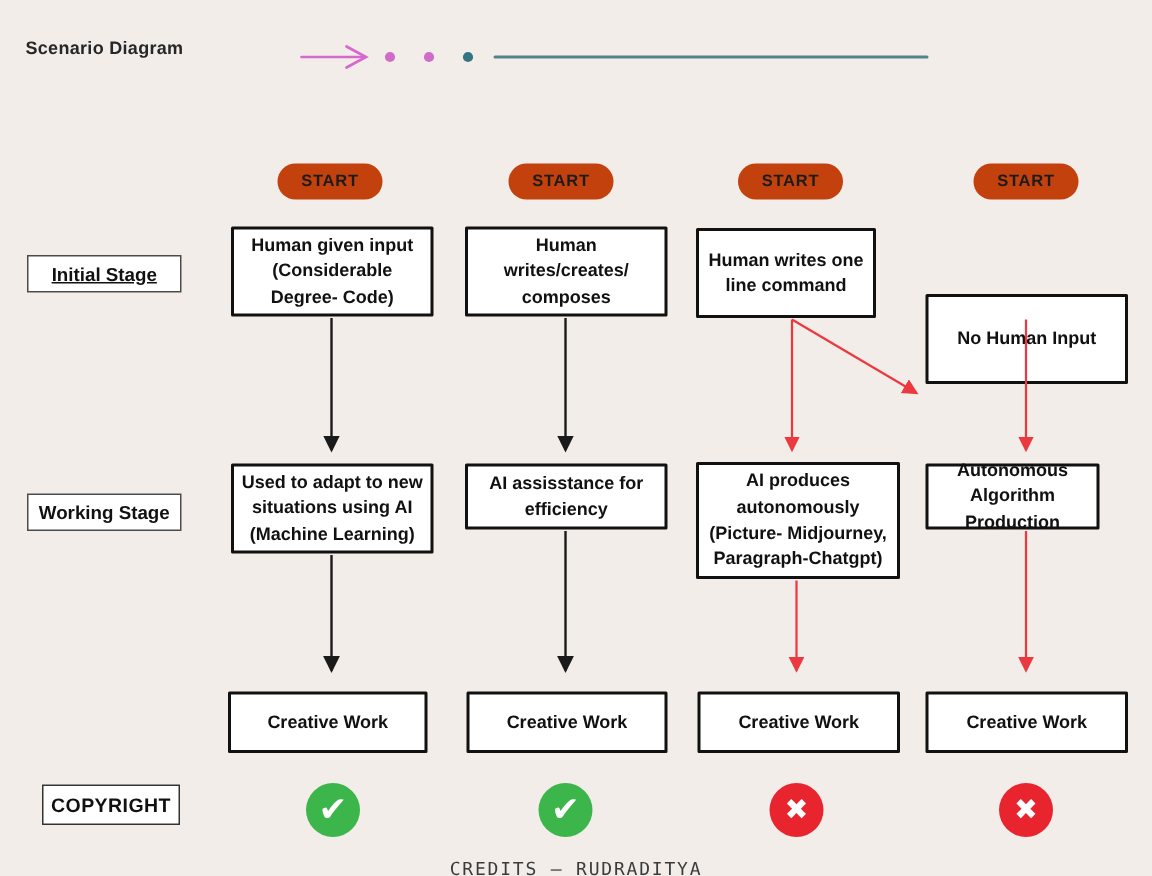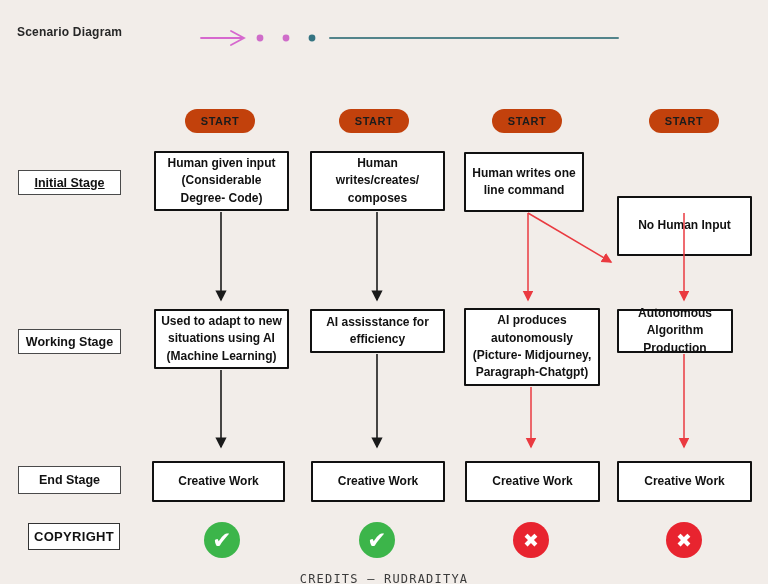--- a/index.html
+++ b/index.html
@@ -65,21 +65,20 @@
       <path d="M33,3 L46,10 L33,17"></path>
     </g>
     <circle cx="62" cy="10" r="3.4" fill="#cf6cc9"></circle>
     <circle cx="88" cy="10" r="3.4" fill="#cf6cc9"></circle>
     <circle cx="114" cy="10" r="3.4" fill="#357482"></circle>
     <line x1="132" y1="10" x2="420" y2="10" stroke="#53848b" stroke-width="2" stroke-linecap="round"></line>
   </svg>
 
   <div class="abs rlabel" style="left:18px;top:170px;width:103px;height:25px;text-decoration:underline;">Initial Stage</div>
   <div class="abs rlabel" style="left:18px;top:329px;width:103px;height:25px;">Working Stage</div>
-  <div class="abs rlabel" style="left:18px;top:466px;width:103px;height:28px;">End Stage</div>
   <div class="abs rlabel copyright" style="left:28px;top:523px;width:92px;height:27px;">COPYRIGHT</div>
 
   <div class="abs start-pill" style="left:185px;">START</div>
   <div class="abs start-pill" style="left:339px;">START</div>
   <div class="abs start-pill" style="left:492px;">START</div>
   <div class="abs start-pill" style="left:649px;">START</div>
 
   <div class="abs fbox" style="left:154px;top:151px;width:135px;height:60px;">Human given input
 (Considerable
 Degree- Code)</div>

